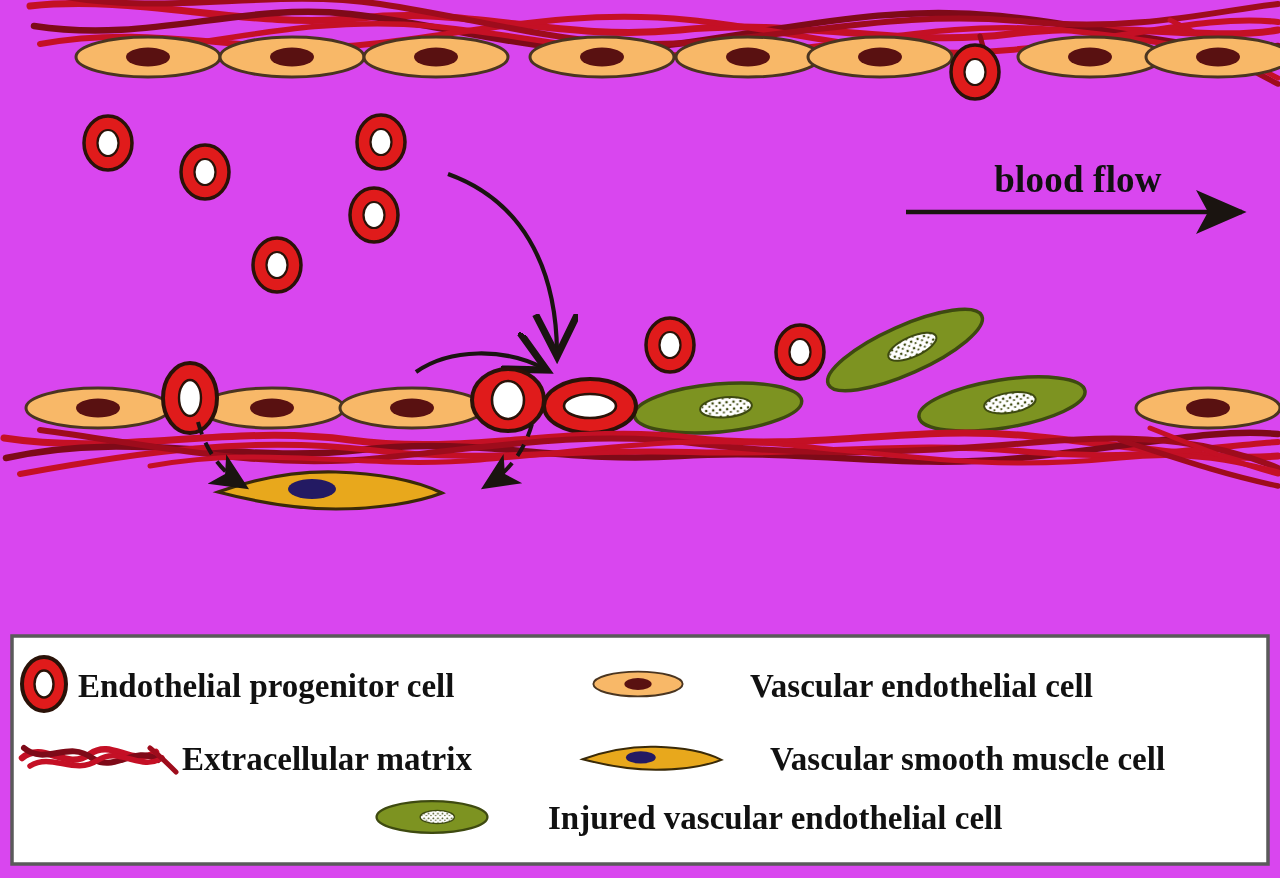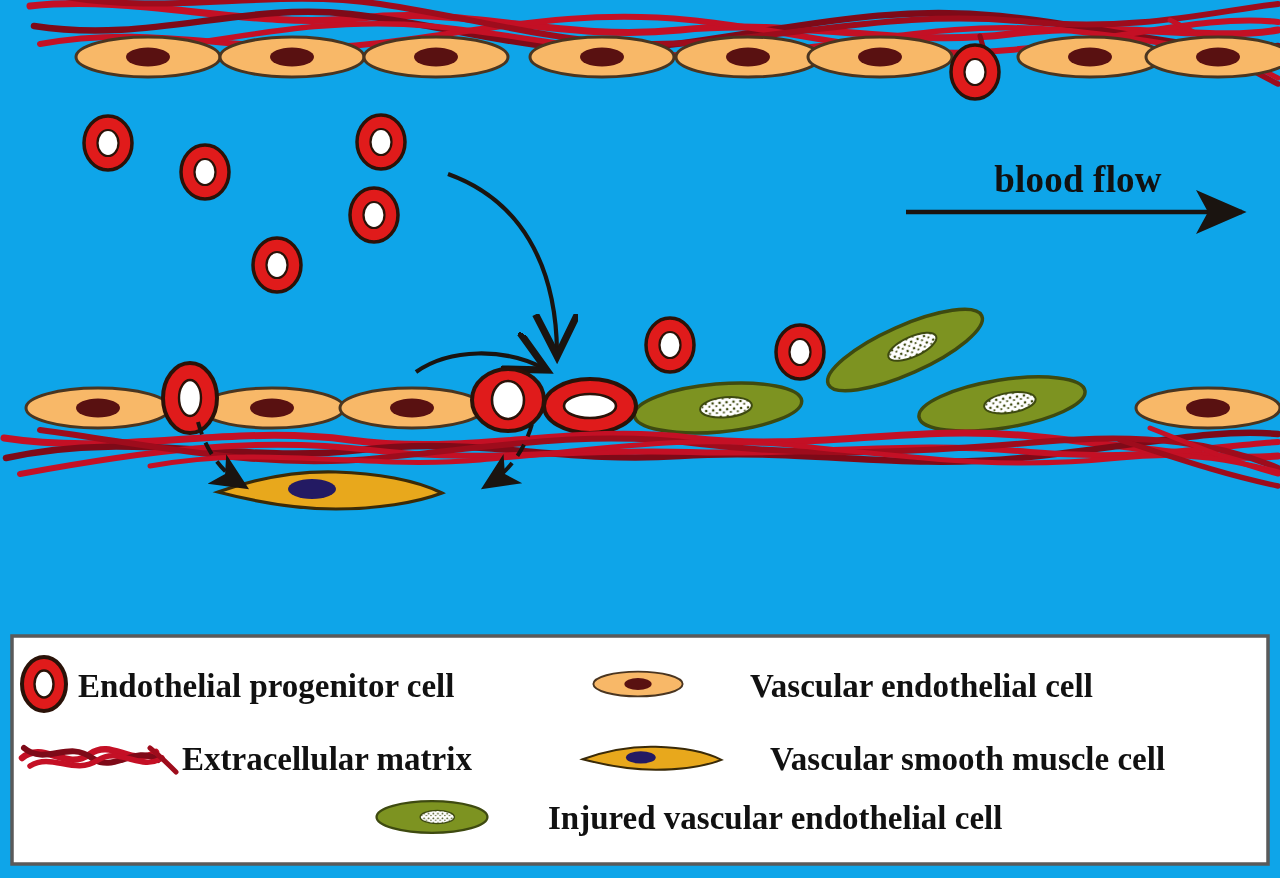--- a/index.html
+++ b/index.html
@@ -1,17 +1,17 @@
 <!DOCTYPE html>
 <html><head>
 <meta charset="utf-8">
 <style>
   html,body{margin:0;padding:0;background:#ffffff;}
   body{width:1280px;height:878px;font-family:"Liberation Serif",serif;overflow:hidden;}
-  #stage{position:relative;width:1280px;height:878px;background:#0ea5e9;}
+  #stage{position:relative;width:1280px;height:878px;background:#d946ef;}
   svg.fig{position:absolute;left:0;top:0;width:1280px;height:878px;display:block;}
   .lbl{font-family:"Liberation Serif",serif;fill:#111111;}
   .flowlabel{font-size:37px;font-weight:700;letter-spacing:.2px;}
   .legtext{font-size:33px;font-weight:700;}
 </style>
 </head>
 <body>
 
 <div id="stage">
 

